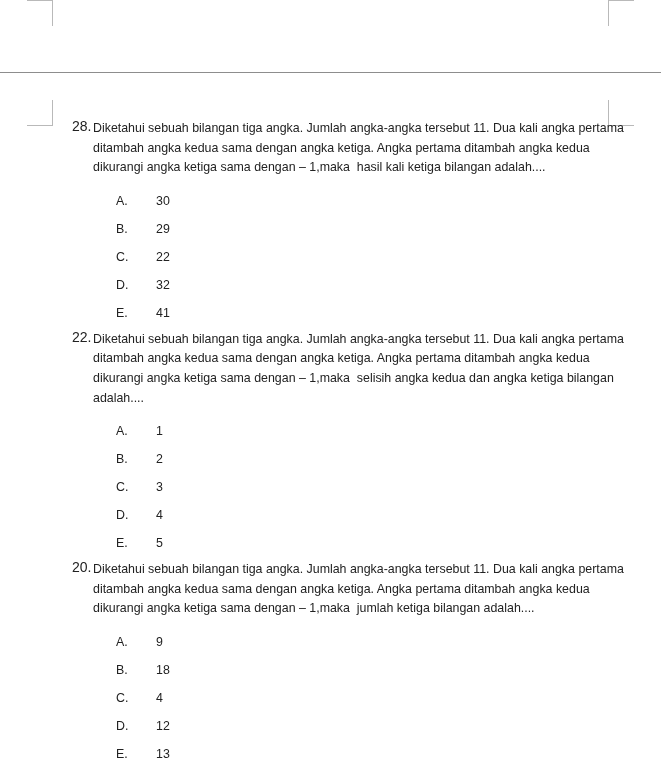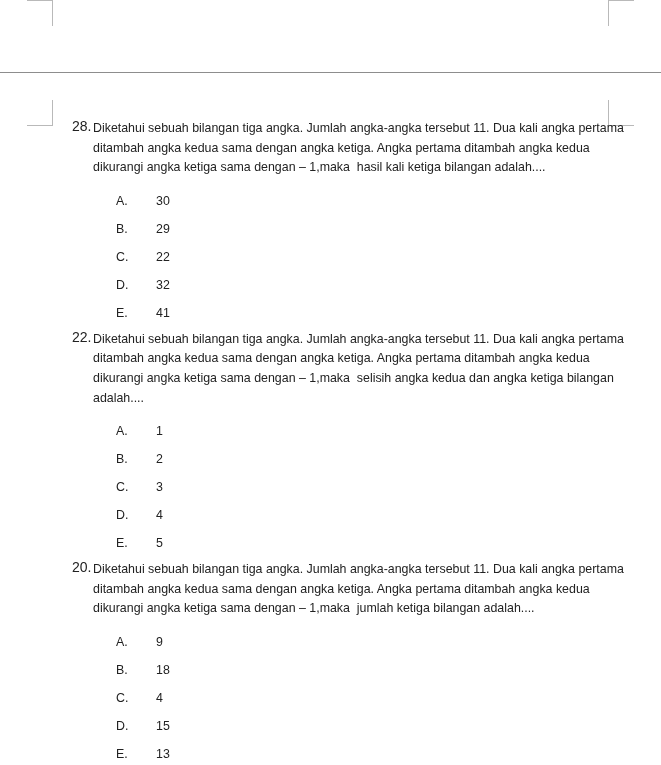--- a/index.html
+++ b/index.html
@@ -205,21 +205,21 @@
       <li class="option">
         <span class="opt-letter">B.</span>
         <span class="opt-value">18</span>
       </li>
       <li class="option">
         <span class="opt-letter">C.</span>
         <span class="opt-value">4</span>
       </li>
       <li class="option">
         <span class="opt-letter">D.</span>
-        <span class="opt-value">15</span>
+        <span class="opt-value">12</span>
       </li>
       <li class="option">
         <span class="opt-letter">E.</span>
         <span class="opt-value">13</span>
       </li>
     </ul>
   </div>
 
 </div>
 

